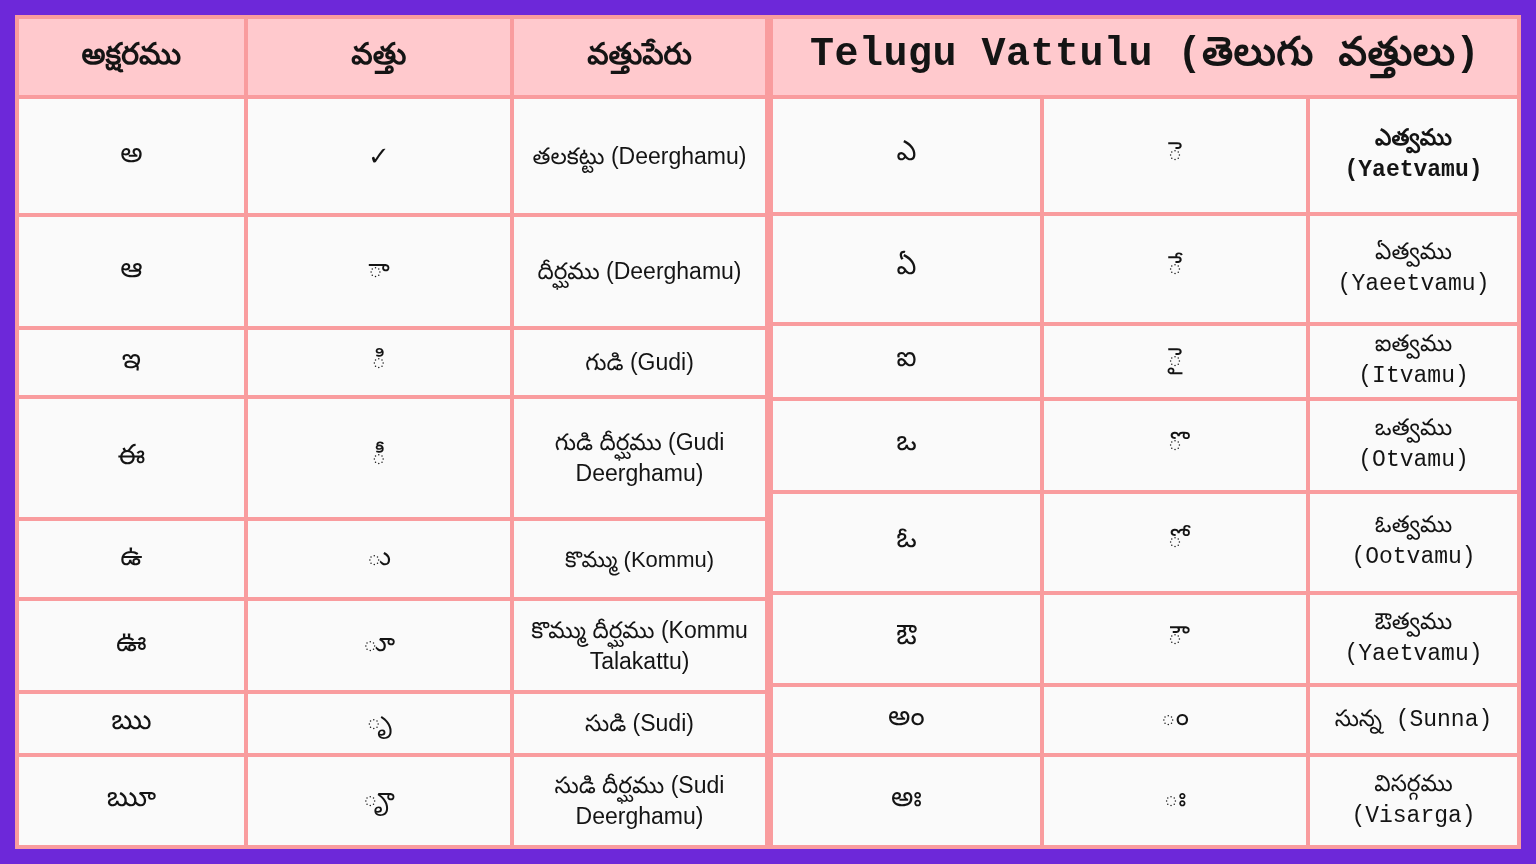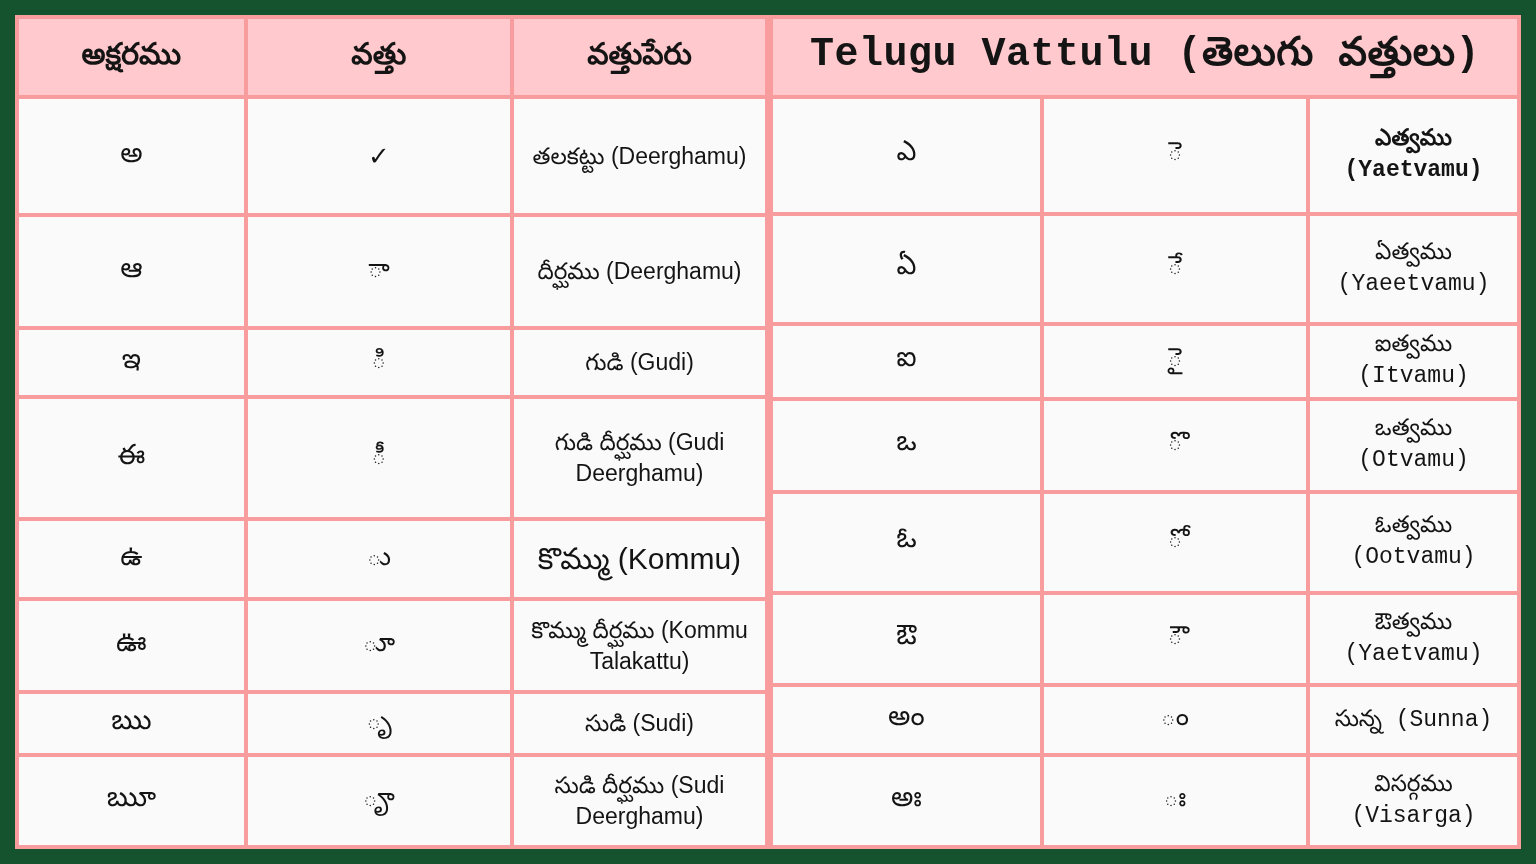--- a/index.html
+++ b/index.html
@@ -4,21 +4,21 @@
 <style>
   * { margin: 0; padding: 0; box-sizing: border-box; }
   html, body {
     width: 1536px; height: 864px;
     font-family: "Liberation Sans", "DejaVu Sans", sans-serif;
     background: #FBDF7D;
     overflow: hidden;
   }
   .canvas {
     width: 1536px; height: 864px;
-    background: #14532d;
+    background: #6d28d9;
     padding: 15px;
     display: flex;
   }
   .tables-wrap { display: flex; width: 100%; height: 100%; }
   table {
     border-collapse: collapse;
     table-layout: fixed;
     height: 100%;
     background: #FAFAFA;
   }
@@ -34,21 +34,21 @@
   th {
     background: #FFC9CD;
     font-weight: 700;
     font-size: 30px;
     height: 80px;
   }
   th.big-title { font-size: 40px; letter-spacing: 0.5px; }
   td.letter { font-size: 28px; }
   td.sign   { font-size: 26px; }
   td.name   { font-size: 23px; line-height: 1.35; }
-  td.name.xl   { font-size: 30px; }
+  td.name.xl   { font-size: 22px; }
   td.name.bold { font-weight: 700; }
 
   
   table.left  col.c1 { width: 30.5%; }
   table.left  col.c2 { width: 35.5%; }
   table.left  col.c3 { width: 34.0%; }
   table.right col.c1 { width: 36.2%; }
   table.right col.c2 { width: 35.6%; }
   table.right col.c3 { width: 28.2%; }
 

